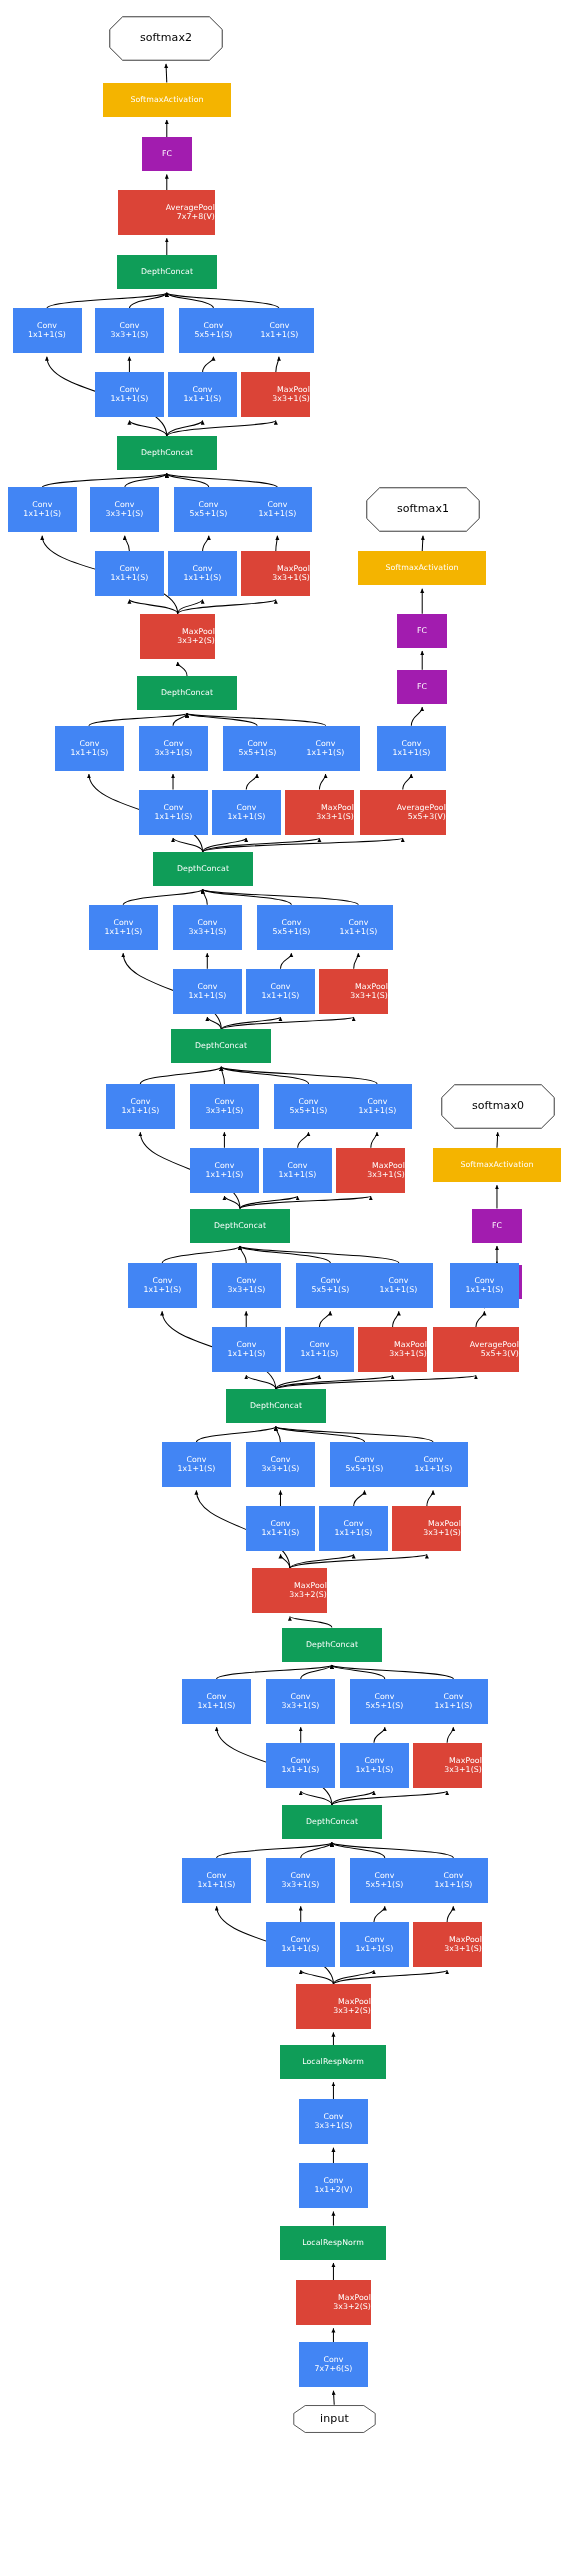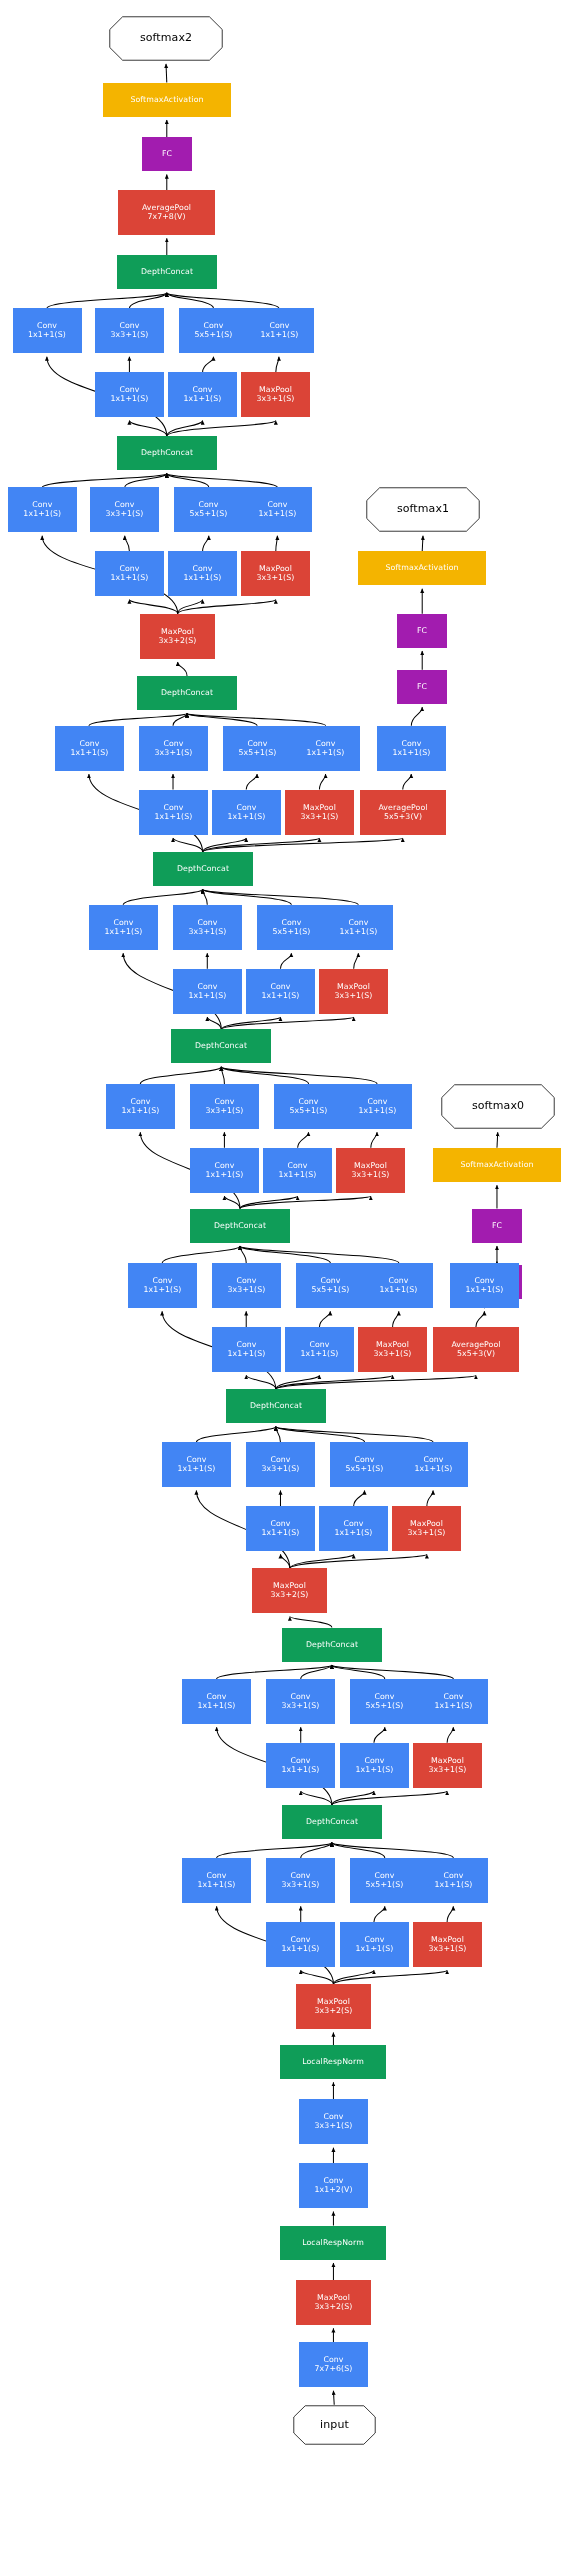--- a/index.html
+++ b/index.html
@@ -3,21 +3,21 @@
 <meta charset="utf-8">
 <style>
   html,body{margin:0;padding:0;background:#ffffff;}
   body{font-family:"DejaVu Sans","Liberation Sans",sans-serif;}
   #page{position:relative;width:589px;height:2576px;background:#fff;overflow:hidden;}
   svg#edges{position:absolute;left:0;top:0;width:589px;height:2576px;pointer-events:none;}
   .node{position:absolute;box-sizing:border-box;display:flex;flex-direction:column;
         align-items:center;justify-content:center;text-align:center;color:#fff;
         font-size:7.8px;line-height:8.6px;letter-spacing:0.1px;white-space:pre-line;}
   .node.conv{background:#4285f4;}
-  .node.pool{background:#db4437;}
+  .node.pool{background:#db4437;align-items:flex-end;}
   .node.concat{background:#0f9d58;}
   .node.norm{background:#0f9d58;}
   .node.softmaxact{background:#f4b400;}
   .node.fc{background:#a21caf;}
   .node.term{background:transparent;color:#000;border:none;}
   .term .oct{position:absolute;left:0;top:0;width:100%;height:100%;}
   .term .lab{position:relative;z-index:2;font-size:11px;color:#000;}
   .node .l1,.node .l2{display:block;}
 </style>
 </head>
@@ -254,18 +254,18 @@
       <div class="node conv" style="left: 266px; top: 1922px; width: 69px; height: 45px;"><span class="l1">Conv</span><span class="l2">1x1+1(S)</span></div>
       <div class="node conv" style="left: 340px; top: 1922px; width: 69px; height: 45px;"><span class="l1">Conv</span><span class="l2">1x1+1(S)</span></div>
       <div class="node pool" style="left: 413px; top: 1922px; width: 69px; height: 45px;"><span class="l1">MaxPool</span><span class="l2">3x3+1(S)</span></div>
       <div class="node pool" style="left: 296px; top: 1984px; width: 75px; height: 45px;"><span class="l1">MaxPool</span><span class="l2">3x3+2(S)</span></div>
       <div class="node norm" style="left: 280px; top: 2045px; width: 106px; height: 34px;"><span class="l1">LocalRespNorm</span></div>
       <div class="node conv" style="left: 299px; top: 2099px; width: 69px; height: 45px;"><span class="l1">Conv</span><span class="l2">3x3+1(S)</span></div>
       <div class="node conv" style="left: 299px; top: 2163px; width: 69px; height: 45px;"><span class="l1">Conv</span><span class="l2">1x1+2(V)</span></div>
       <div class="node norm" style="left: 280px; top: 2226px; width: 106px; height: 34px;"><span class="l1">LocalRespNorm</span></div>
       <div class="node pool" style="left: 296px; top: 2280px; width: 75px; height: 45px;"><span class="l1">MaxPool</span><span class="l2">3x3+2(S)</span></div>
       <div class="node conv" style="left: 299px; top: 2342px; width: 69px; height: 45px;"><span class="l1">Conv</span><span class="l2">7x7+6(S)</span></div>
-      <div class="node term" style="left: 293px; top: 2405px; width: 83px; height: 40px;"><svg class="oct" viewBox="0 0 106 52" preserveAspectRatio="none">
+      <div class="node term" style="left: 293px; top: 2405px; width: 83px; height: 28px;"><svg class="oct" viewBox="0 0 106 52" preserveAspectRatio="none">
           <polygon points="15.6,1 90.4,1 105,15.6 105,36.4 90.4,51 15.6,51 1,36.4 1,15.6" fill="#ffffff" stroke="#000000" stroke-width="1"></polygon>
         </svg><span class="lab">input</span></div>
     </div>
 </div>
 
 
 </body></html>

